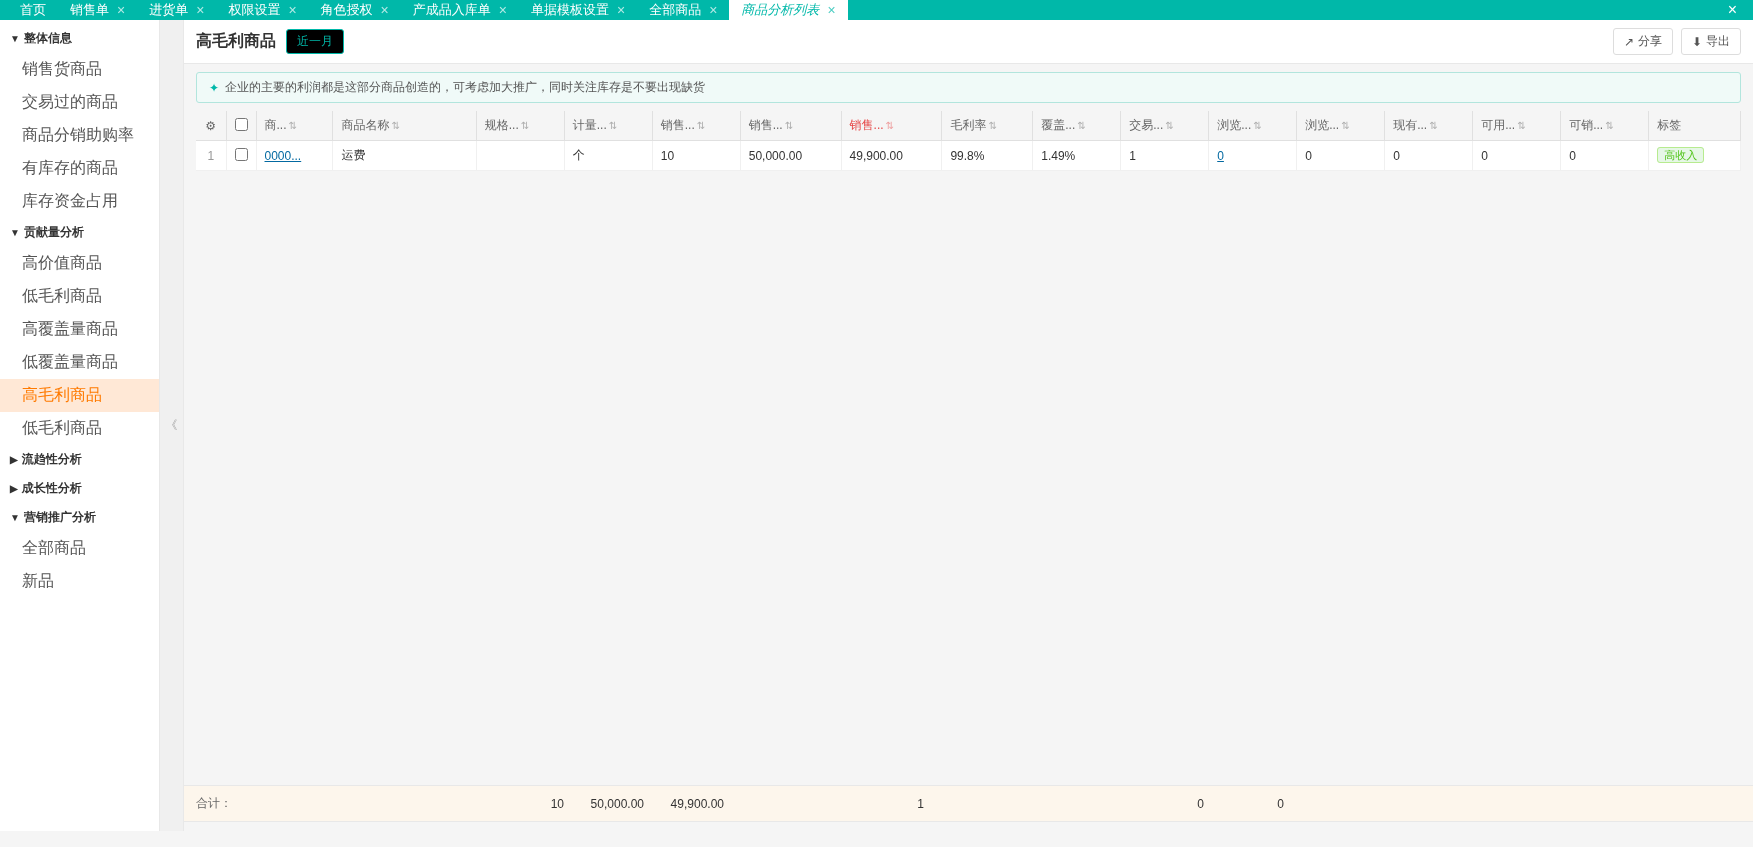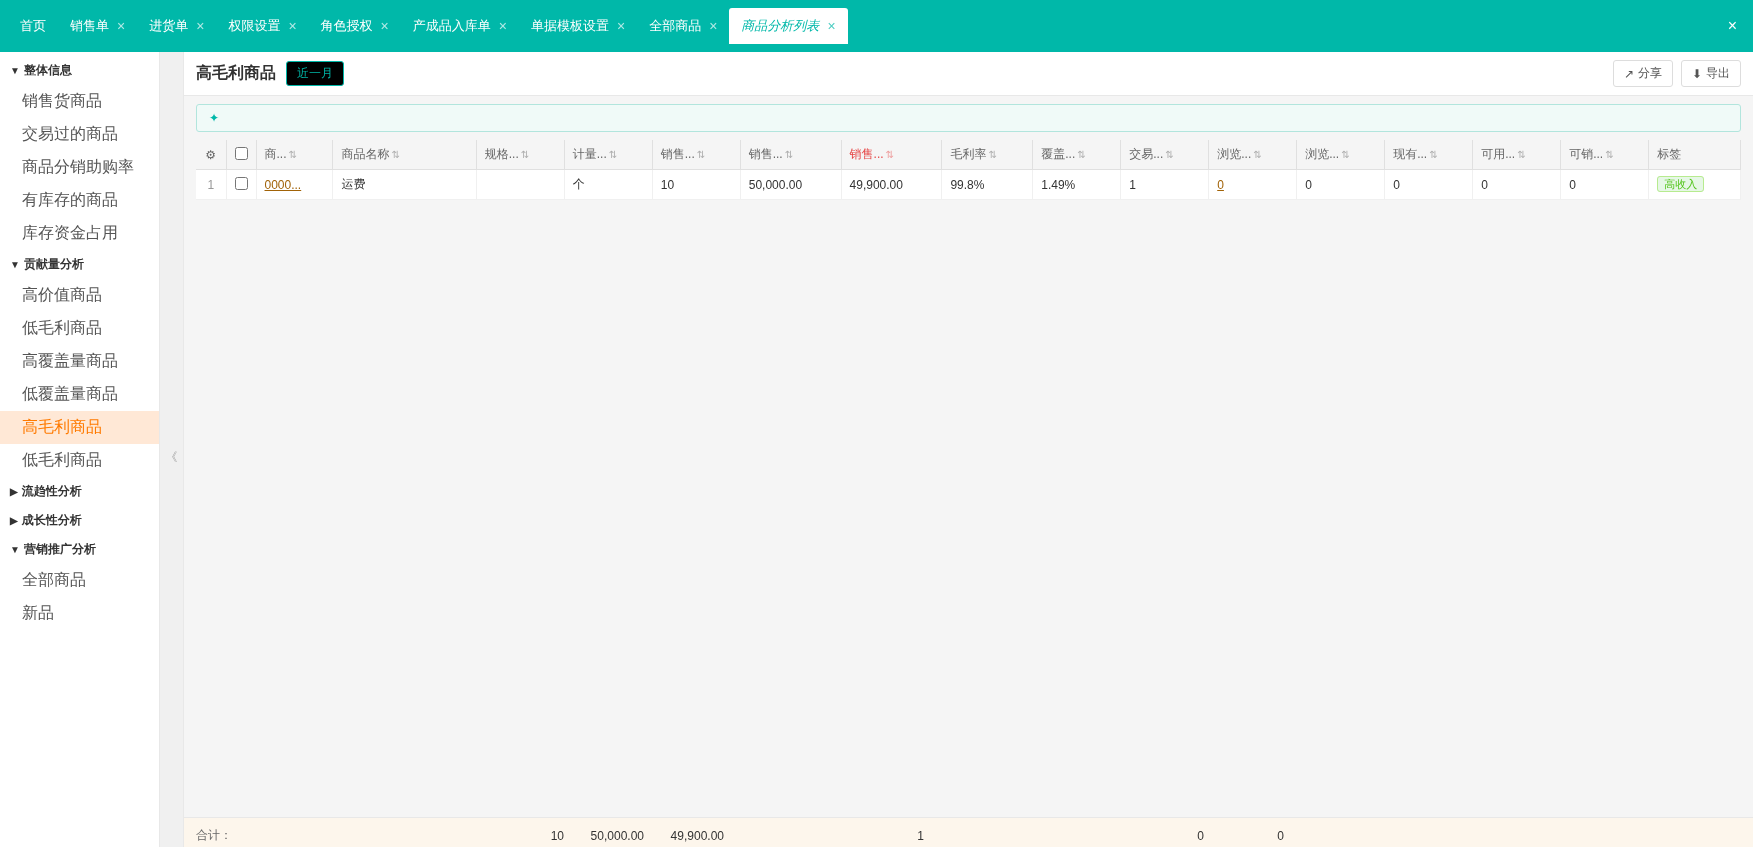--- a/index.html
+++ b/index.html
@@ -3,21 +3,21 @@
   <meta charset="utf-8">
   <style>
     * { margin: 0; padding: 0; box-sizing: border-box; }
     body { font-family: 'Microsoft YaHei', Arial, sans-serif; font-size: 12px; background: #f5f5f5; overflow: hidden; width: 1753px; height: 847px; }
 
     
     .top-nav {
       display: flex;
       align-items: center;
       background: #00b8a9;
-      height: 52px;
+      height: 20px;
       padding: 0 8px;
       gap: 0;
     }
     .top-nav .nav-item {
       display: flex;
       align-items: center;
       padding: 0 12px;
       height: 36px;
       color: #fff;
       cursor: pointer;
@@ -219,21 +219,21 @@
     }
     .tag-high-income {
       background: #e6f7e6;
       color: #52c41a;
       border: 1px solid #b7eb8f;
       border-radius: 3px;
       padding: 1px 6px;
       font-size: 11px;
       margin-top: 8px;
     }
-    .link-style { color: #a16207; cursor: pointer; text-decoration: underline; }
+    .link-style { color: #0369a1; cursor: pointer; text-decoration: underline; }
 
     
     .footer-bar {
       display: flex;
       align-items: center;
       background: #fdf6ec;
       border-top: 1px solid #e8e8e8;
       padding: 6px 12px;
       font-size: 12px;
       color: #333;
@@ -386,20 +386,21 @@
         </button>
         <button class="action-btn">
           <span>⬇</span>
           <span>导出</span>
         </button>
       </div>
     </div>
 
     <div class="info-banner">
       <span class="info-icon">✦</span>
+      <span>企业的主要的利润都是这部分商品创造的，可考虑加大推广，同时关注库存是不要出现缺货</span>
     </div>
 
     <div class="table-wrapper">
       <table>
         <thead>
           <tr>
             <th style="width:30px;text-align:center;">⚙</th>
             <th class="checkbox-col">
               <input type="checkbox" style="">
             </th>

